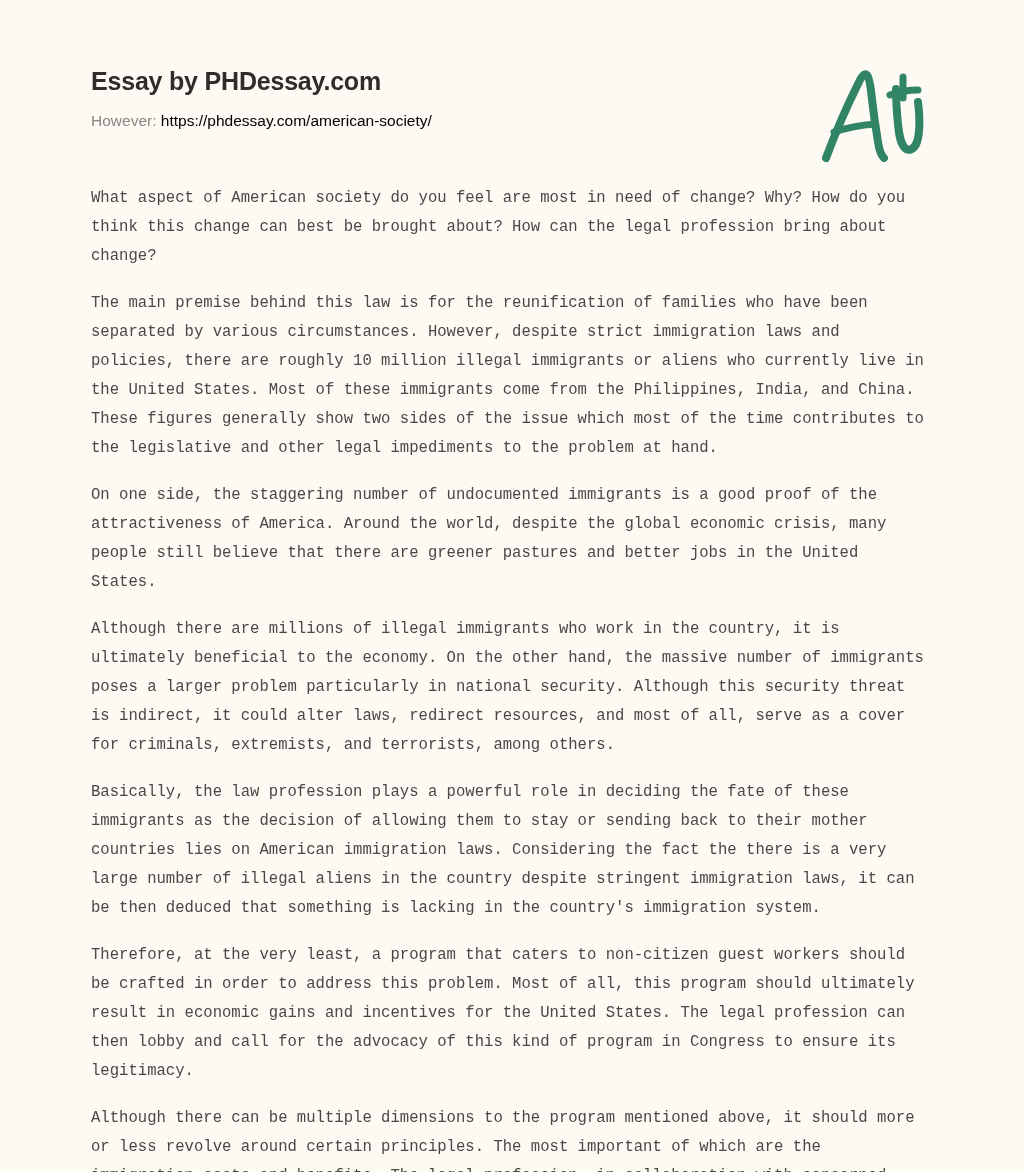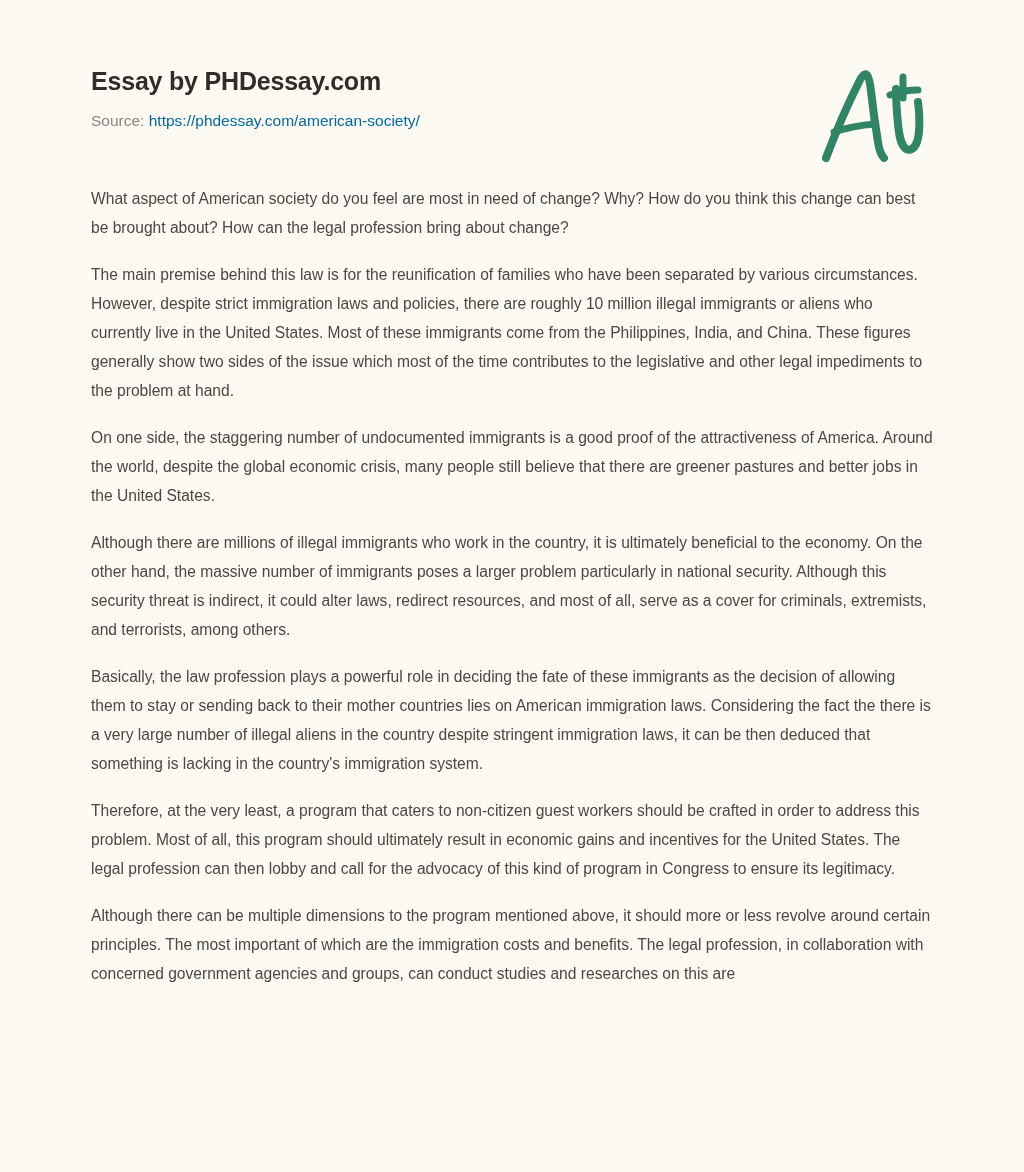--- a/index.html
+++ b/index.html
@@ -47,21 +47,21 @@
     line-height: 1.2;
     color: #8a8782;
     white-space: nowrap;
   }
 
   .source-label {
     color: #8a8782;
   }
 
   .source-link {
-    color: #0369a1;
+    color: #000000;
     text-decoration: none;
   }
 
   
   .logo {
     position: absolute;
     top: 62px;
     left: 812px;
     width: 120px;
     height: 110px;
@@ -88,34 +88,35 @@
     padding: 34px 91px 0 91px;
   }
 
   .body-content p {
     margin: 0 0 18px 0;
     font-size: 15.6px;
     line-height: 29px;
     color: #4a4845;
     max-width: 842px;
     text-align: left;
+    font-family: Liberation Mono, monospace;
   }
   .body-content p:last-child {
     margin-bottom: 0;
   }
 </style>
 </head>
 <body>
 
 <div class="page">
 
   <div class="header">
     <div class="brand-line">Essay by PHDessay.com</div>
     <div class="source-line">
-      <span class="source-label">Source:</span>
+      <span class="source-label">However:</span>
       <a class="source-link" href="#">https://phdessay.com/american-society/</a>
     </div>
   </div>
 
   <div class="logo">
     <svg viewBox="0 0 120 110" xmlns="http://www.w3.org/2000/svg" fill="none" stroke="#328466" stroke-linecap="round" stroke-linejoin="round">
       <path d="M14 96 C20 80, 34 46, 46 22 C49 15, 52 11, 55 13 C57 15, 58 21, 59 29 C61 47, 64 68, 66 80 C67 87, 69 93, 72 96" stroke-width="8"></path>
       <path d="M22 70 C34 66, 50 63, 63 62" stroke-width="7"></path>
       <path d="M84 27 C84 38, 85 52, 86 62 C87 72, 88 80, 92 85 C96 90, 102 88, 105 80 C108 71, 108 54, 106 40" stroke-width="8"></path>
       <path d="M78 33 C86 30, 98 28, 106 28" stroke-width="7"></path>

